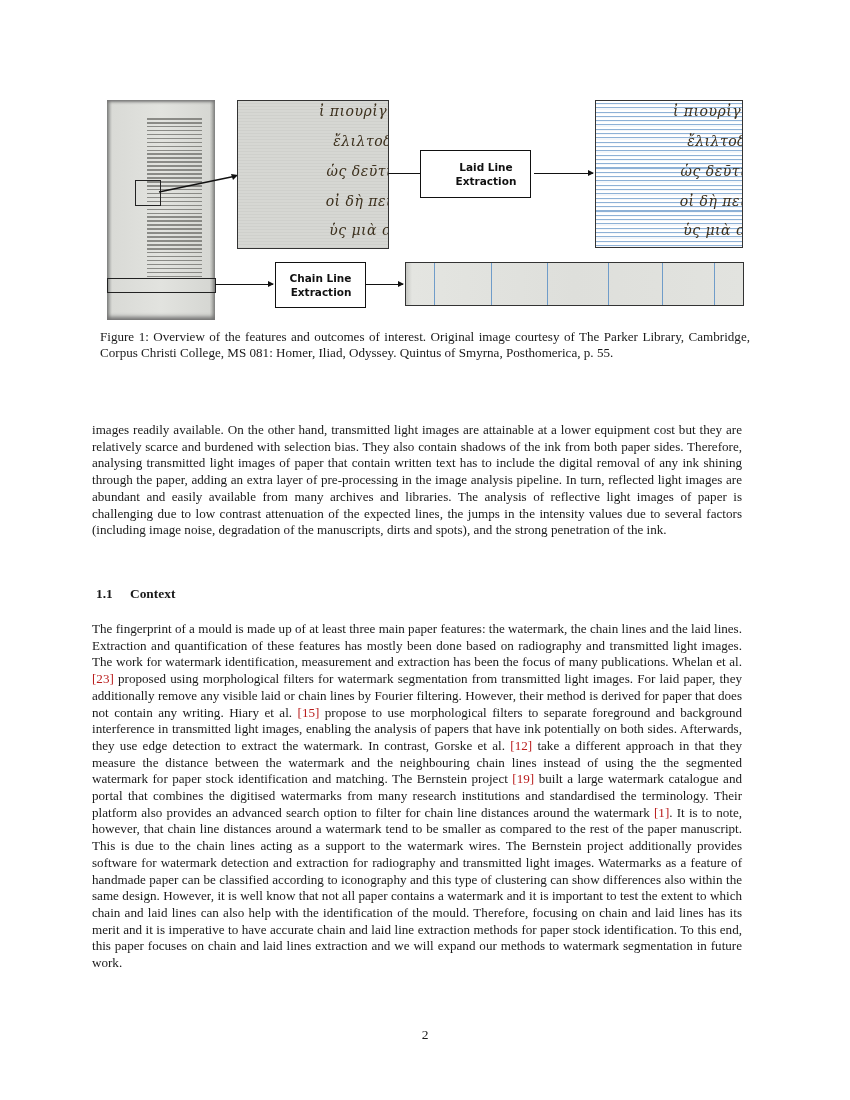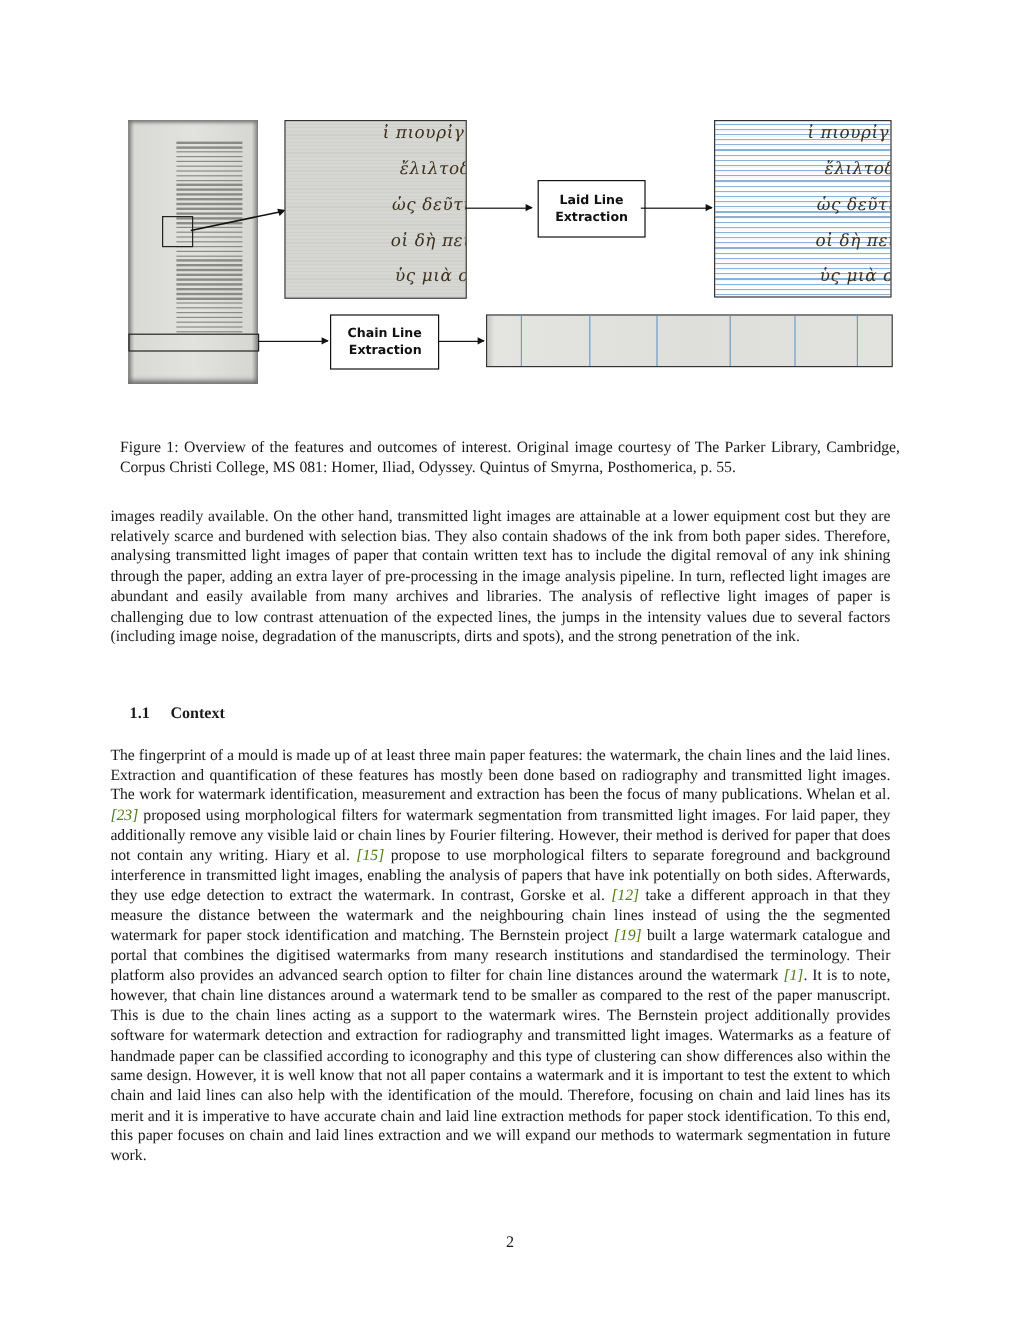--- a/index.html
+++ b/index.html
@@ -22,39 +22,39 @@
   .greek { position: absolute; right: -4px; font-family: "DejaVu Serif", serif; font-style: italic;
            font-size: 14px; color: #3b2f1c; white-space: nowrap; letter-spacing: 0.5px; }
 
   .laid-img { left: 595px; top: 100px; width: 146px; height: 146px; border: 1.3px solid #333;
               background: repeating-linear-gradient(180deg, #ffffff 0px, #ffffff 2px, #8eb1d6 2px, #8eb1d6 3px, #f3f6fa 3px, #f3f6fa 4.3px);
               overflow: hidden; }
 
   .proc-box { border: 1.5px solid #111; background: #fff; display: flex; align-items: center; justify-content: center;
               text-align: center; font-family: "DejaVu Sans", "Liberation Sans", sans-serif; font-weight: bold;
               font-size: 10.5px; line-height: 14px; color: #111; }
-  .laid-box { left: 448px; top: 150px; width: 88px; height: 46px; }
+  .laid-box { left: 420px; top: 150px; width: 88px; height: 46px; padding-left: 21px; }
   .chain-box { left: 275px; top: 262px; width: 89px; height: 44px; text-align: right; }
 
   .chain-img { left: 405px; top: 262px; width: 337px; height: 42px; border: 1.3px solid #333;
                background: linear-gradient(90deg, #c6c7c3 0px, #e4e5e1 6px, #dedfdb 50%, #e2e3df 100%); }
   .chain-line { position: absolute; top: 0; bottom: 0; width: 1.4px; background: #6f9cc9; }
 
   .arrow { height: 1.3px; background: #111; }
   .arrow::after { content: ""; position: absolute; right: -1px; top: -3px; border-left: 6px solid #111;
                   border-top: 3.6px solid transparent; border-bottom: 3.6px solid transparent; }
 
   
-  .caption { left: 100px; top: 329px; width: 650px; font-size: 13.1px; line-height: 15.6px; text-align: justify; margin-top: 36px; }
+  .caption { left: 100px; top: 329px; width: 650px; font-size: 13.1px; line-height: 15.6px; text-align: justify; }
   .para { left: 92px; width: 650px; font-size: 13.1px; line-height: 16.7px; text-align: justify; hyphens: manual; }
   .p1 { top: 422px; }
   .p2 { top: 621px; }
-  .heading { left: 108px; top: 586px; font-size: 13.4px; font-weight: bold; }
+  .heading { left: 96px; top: 586px; font-size: 13.4px; font-weight: bold; }
   .heading .num { display: inline-block; width: 34px; }
-  .cite { color: #4d7c0f; font-style: italic; }
+  .cite { color: #b91c1c; }
   .page-num { left: 0; width: 850px; top: 1027px; text-align: center; font-size: 13.5px; }
 </style>
 </head>
 <body>
 
 <div class="abs ms-page">
   <div class="ms-text">
     <div class="ms-line"></div>
       <div class="ms-line"></div>
       <div class="ms-line"></div>

